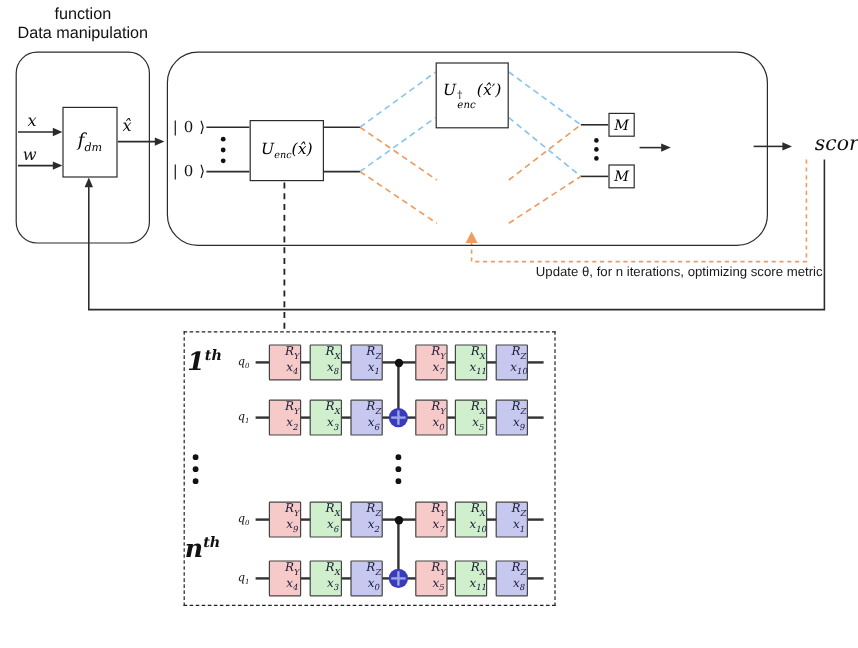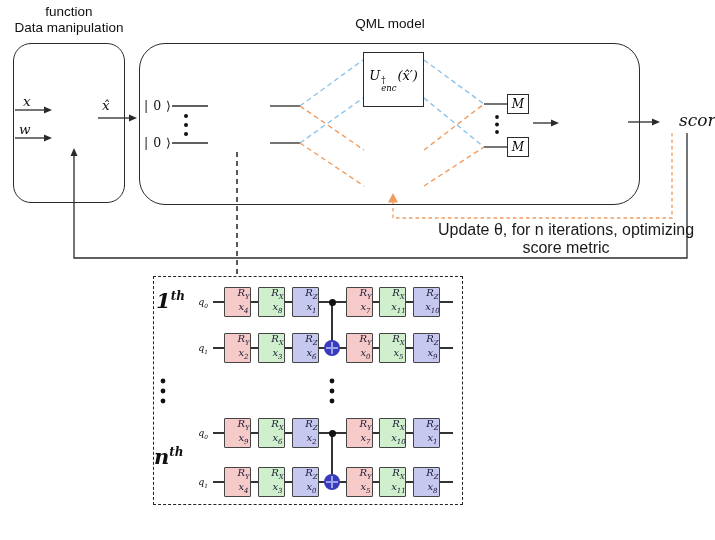--- a/index.html
+++ b/index.html
@@ -10,21 +10,21 @@
   svg{position:absolute;left:0;top:0;}
   .box{position:absolute;border:1.5px solid #2b2b2b;box-sizing:border-box;
        display:flex;align-items:center;justify-content:center;background:#fff;}
   .panel{background:transparent;}
   .dm-title{position:absolute;left:3px;top:4px;width:132px;text-align:center;
             font-size:13.5px;line-height:16px;color:#111;}
   .qml-title{position:absolute;left:330px;top:16px;width:120px;text-align:center;
              font-size:13.5px;color:#111;}
   .ket{position:absolute;font-family:"DejaVu Serif",serif;font-size:12.5px;color:#111;letter-spacing:0.5px;}
   .iolabel{position:absolute;font-size:13.5px;color:#111;}
-  .fb-text{position:absolute;font-size:16px;color:#1a1a1a;text-align:center;}
+  .fb-text{position:absolute;font-size:11px;color:#1a1a1a;text-align:center;}
   .score{position:absolute;font-size:17px;color:#111;margin-left:16px;}
   .stack{display:inline-flex;flex-direction:column;align-items:flex-start;
          font-size:8.5px;line-height:8px;vertical-align:-3px;margin:0 1px;}
   .stack .st-sup{font-style:normal;}
   sub{font-size:0.62em;}
   sup{font-size:0.6em;}
   
   .circuit-box{position:absolute;left:153px;top:276px;width:310px;height:229px;
                border:1.6px dashed #222;box-sizing:border-box;background:transparent;}
   .block-label{position:absolute;font-size:21px;font-weight:700;line-height:20px;color:#111;}
@@ -102,31 +102,36 @@
       <circle cx="332" cy="381" r="2.4"></circle>
         <circle cx="332" cy="391" r="2.4"></circle>
         <circle cx="332" cy="401" r="2.4"></circle>
     </g>
   </svg>
 
   <div class="dm-title sans">
     <div>function</div>
     <div>Data manipulation</div>
   </div>
-  <div class="qml-title sans">QML model</div>
 
   <div class="box panel" style="left:13px;top:43px;width:112px;height:160px;border-radius:18px;"></div>
   <div class="iolabel math" style="left:23px;top:93px;">x</div>
   <div class="iolabel math" style="left:19px;top:121px;">w</div>
+  <div class="box math" style="left:52px;top:89px;width:46px;height:59px;font-size:15px;">
+    <span><span>f</span><sub>dm</sub></span>
+  </div>
   <div class="iolabel math" style="left:102px;top:97px;">x̂</div>
 
   <div class="box panel" style="left:139px;top:43px;width:501px;height:162px;border-radius:26px;"></div>
   <div class="ket" style="left:144px;top:98px;">| 0 ⟩</div>
   <div class="ket" style="left:144px;top:135px;">| 0 ⟩</div>
 
+  <div class="box math" style="left:208px;top:100px;width:62px;height:51px;font-size:13px;">
+    <span><span>U</span><sub>enc</sub><span>(x̂)</span></span>
+  </div>
 
   <div class="box math" style="left:363px;top:52px;width:61px;height:55px;font-size:13px;">
     <span><span>U</span><span class="stack">
           <span class="st-sup">†</span>
           <span>enc</span>
         </span><span>(x̂′)</span></span>
   </div>
 
 
   <div class="box math" style="left:507px;top:94px;width:22px;height:20px;font-size:12px;border-width:1.3px;">

